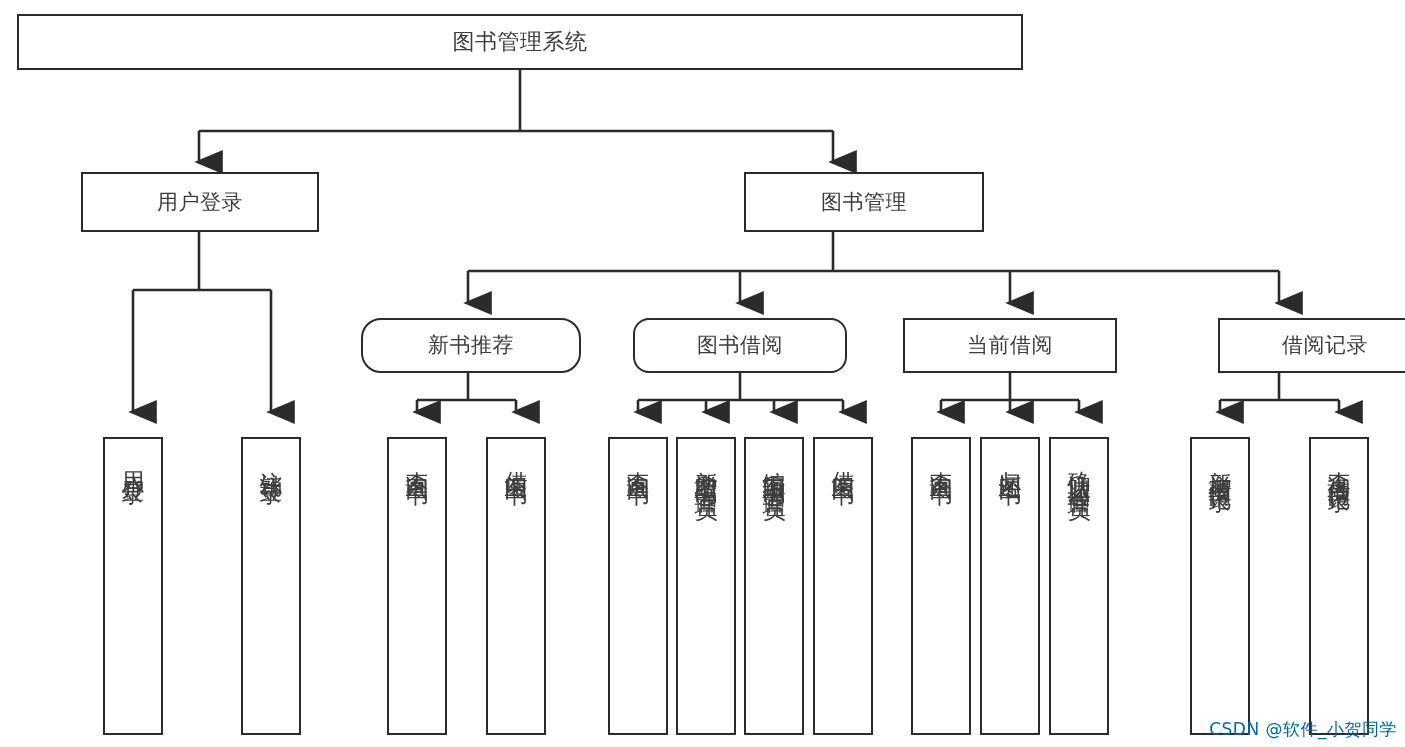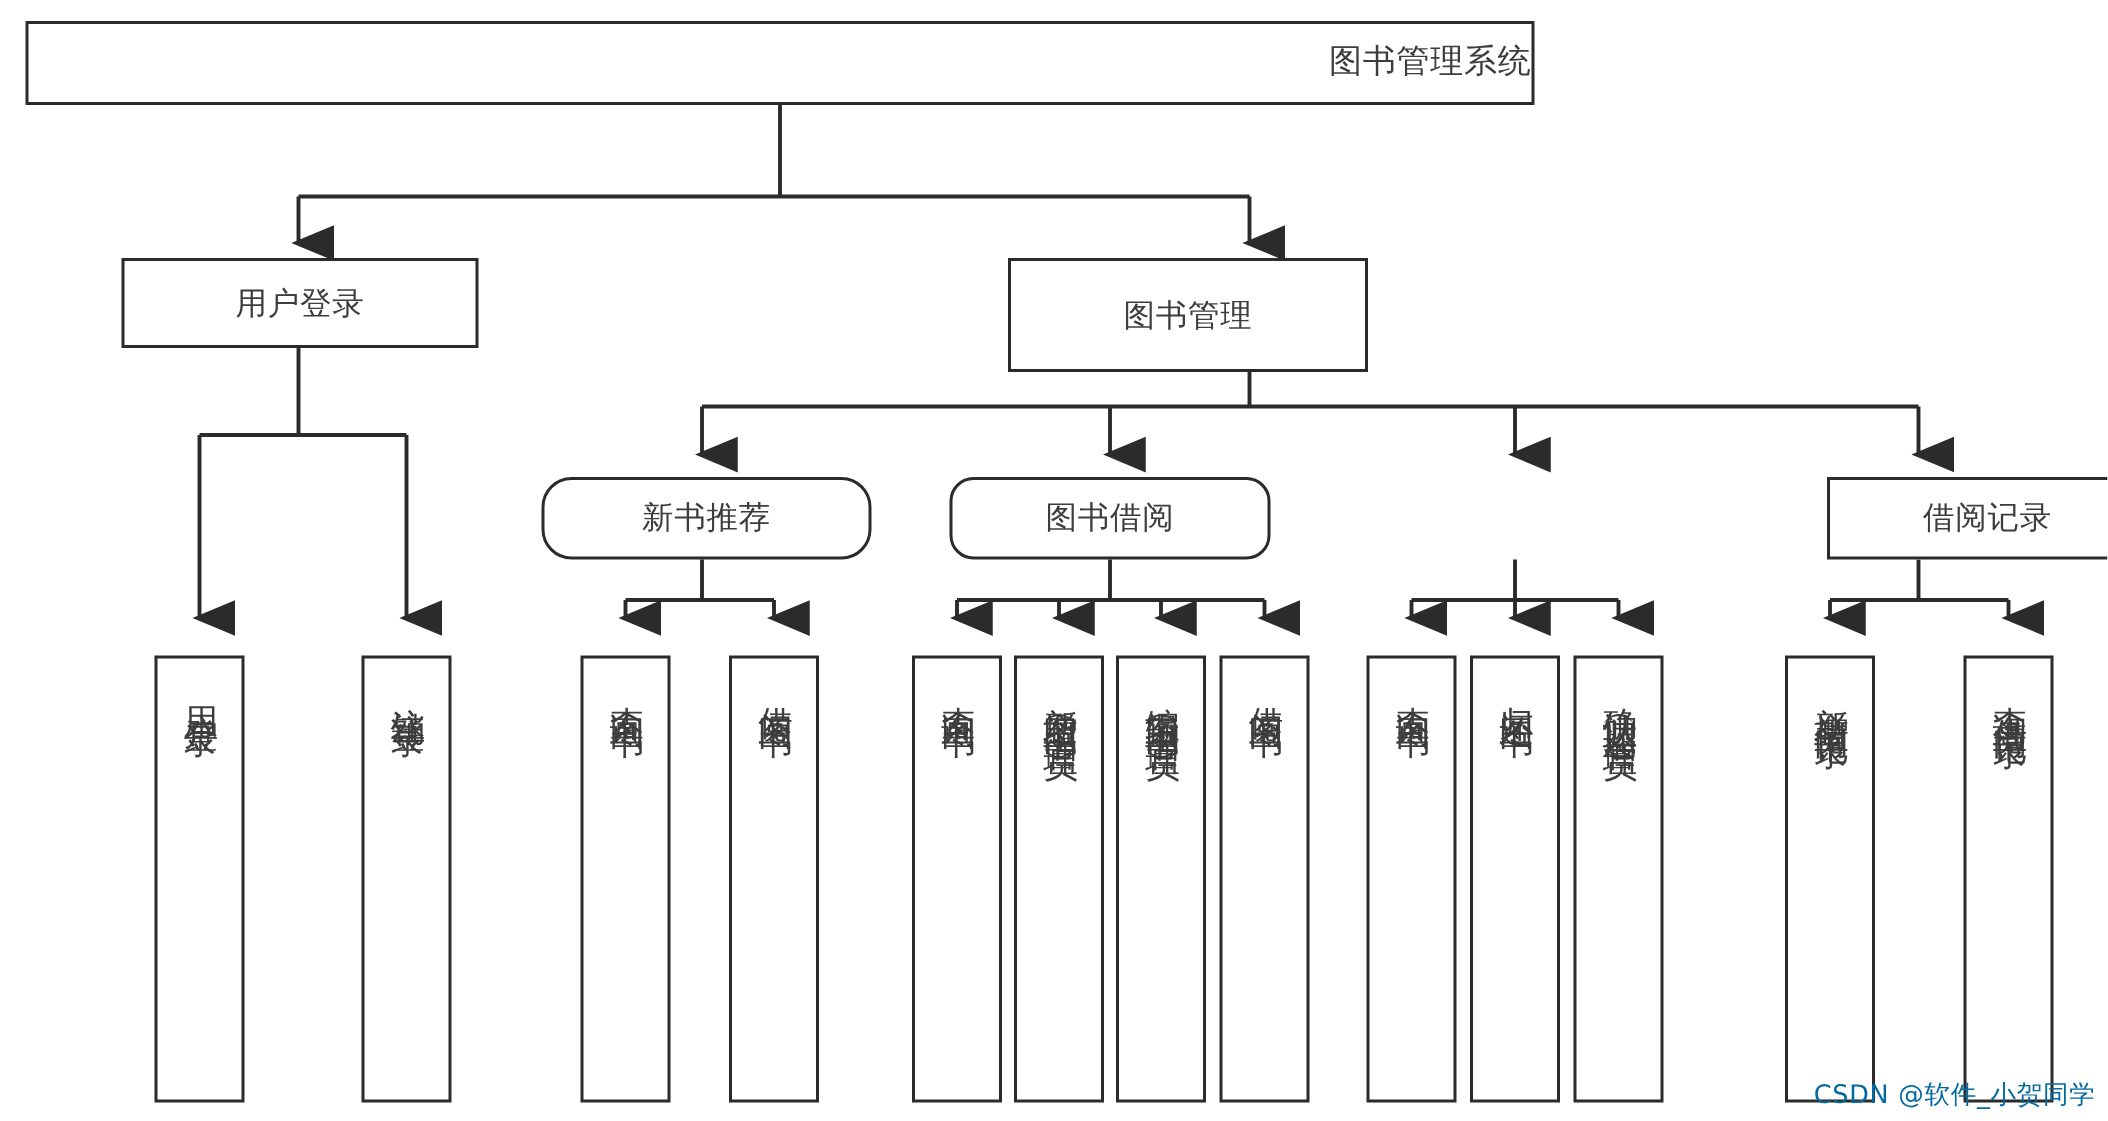--- a/index.html
+++ b/index.html
@@ -126,37 +126,40 @@
       <path d="M 1010 400 L 1010 412" marker-end="url(#arr)"></path>
       <path d="M 1079 400 L 1079 412" marker-end="url(#arr)"></path>
 
       <path d="M 1279 373 L 1279 400"></path>
       <path d="M 1220 400 L 1339 400"></path>
       <path d="M 1220 400 L 1220 412" marker-end="url(#arr)"></path>
       <path d="M 1339 400 L 1339 412" marker-end="url(#arr)"></path>
     </g>
   </svg>
 
-  <div class="node h root" style="left:17px; top:14px; width:1006px; height:56px;justify-content:flex-end;">
+  <div class="node h root" style="left:17px; top:14px; width:1006px; height:56px;">
     <span class="lbl">图书管理系统</span>
   </div>
 
   <div class="node h" style="left:81px; top:172px; width:238px; height:60px;">
     <span class="lbl">用户登录</span>
   </div>
-  <div class="node h" style="left:672px; top:172px; width:240px; height:76px;">
+  <div class="node h" style="left:744px; top:172px; width:240px; height:60px;">
     <span class="lbl">图书管理</span>
   </div>
 
   <div class="node h" style="left:361px; top:318px; width:220px; height:55px;border-radius:20px;">
     <span class="lbl">新书推荐</span>
   </div>
   <div class="node h" style="left:633px; top:318px; width:214px; height:55px;border-radius:16px;">
     <span class="lbl">图书借阅</span>
   </div>
+  <div class="node h" style="left:903px; top:318px; width:214px; height:55px;">
+    <span class="lbl">当前借阅</span>
+  </div>
   <div class="node h" style="left:1172px; top:318px; width:214px; height:55px;margin-left:46px;">
     <span class="lbl">借阅记录</span>
   </div>
 
   <div class="node v" style="left:103px; top:437px; width:60px; height:298px;">
     <span class="lbl">用户登录</span>
   </div>
   <div class="node v" style="left:241px; top:437px; width:60px; height:298px;">
     <span class="lbl">注销登录</span>
   </div>

